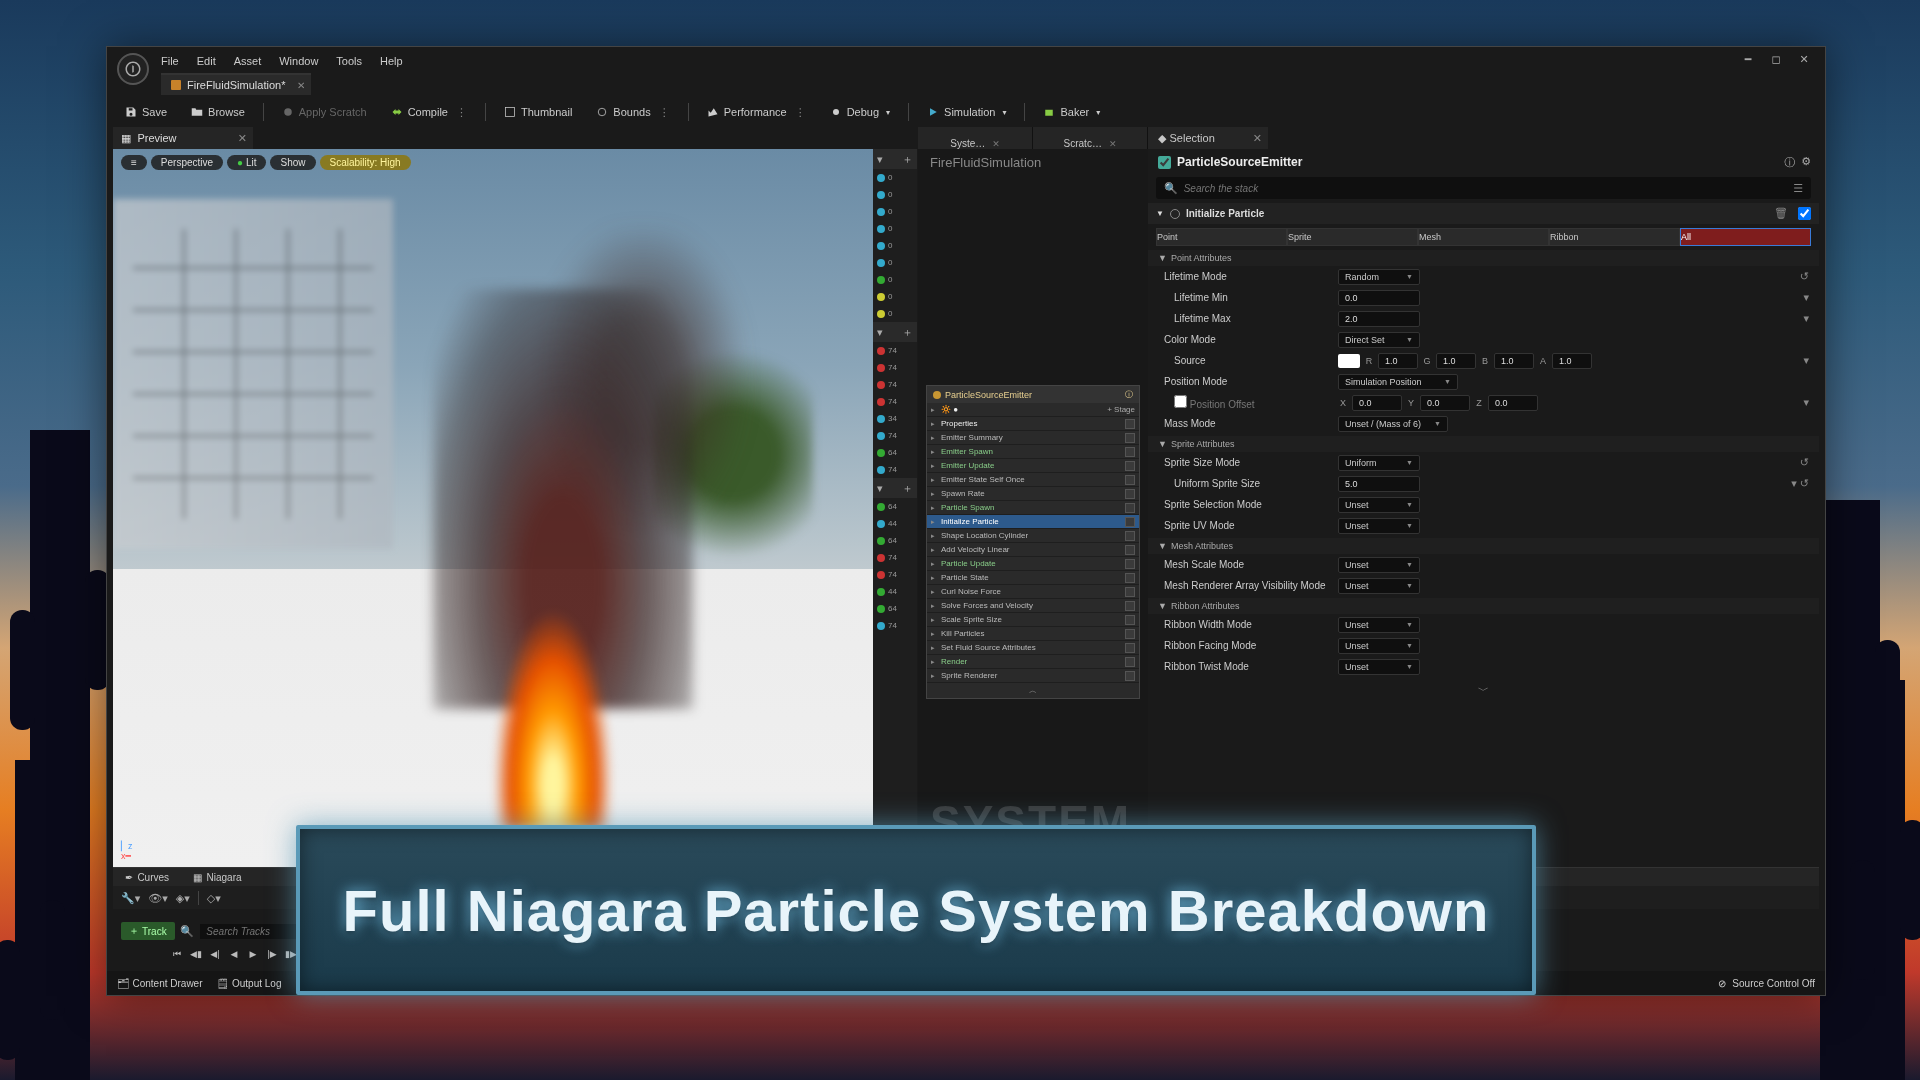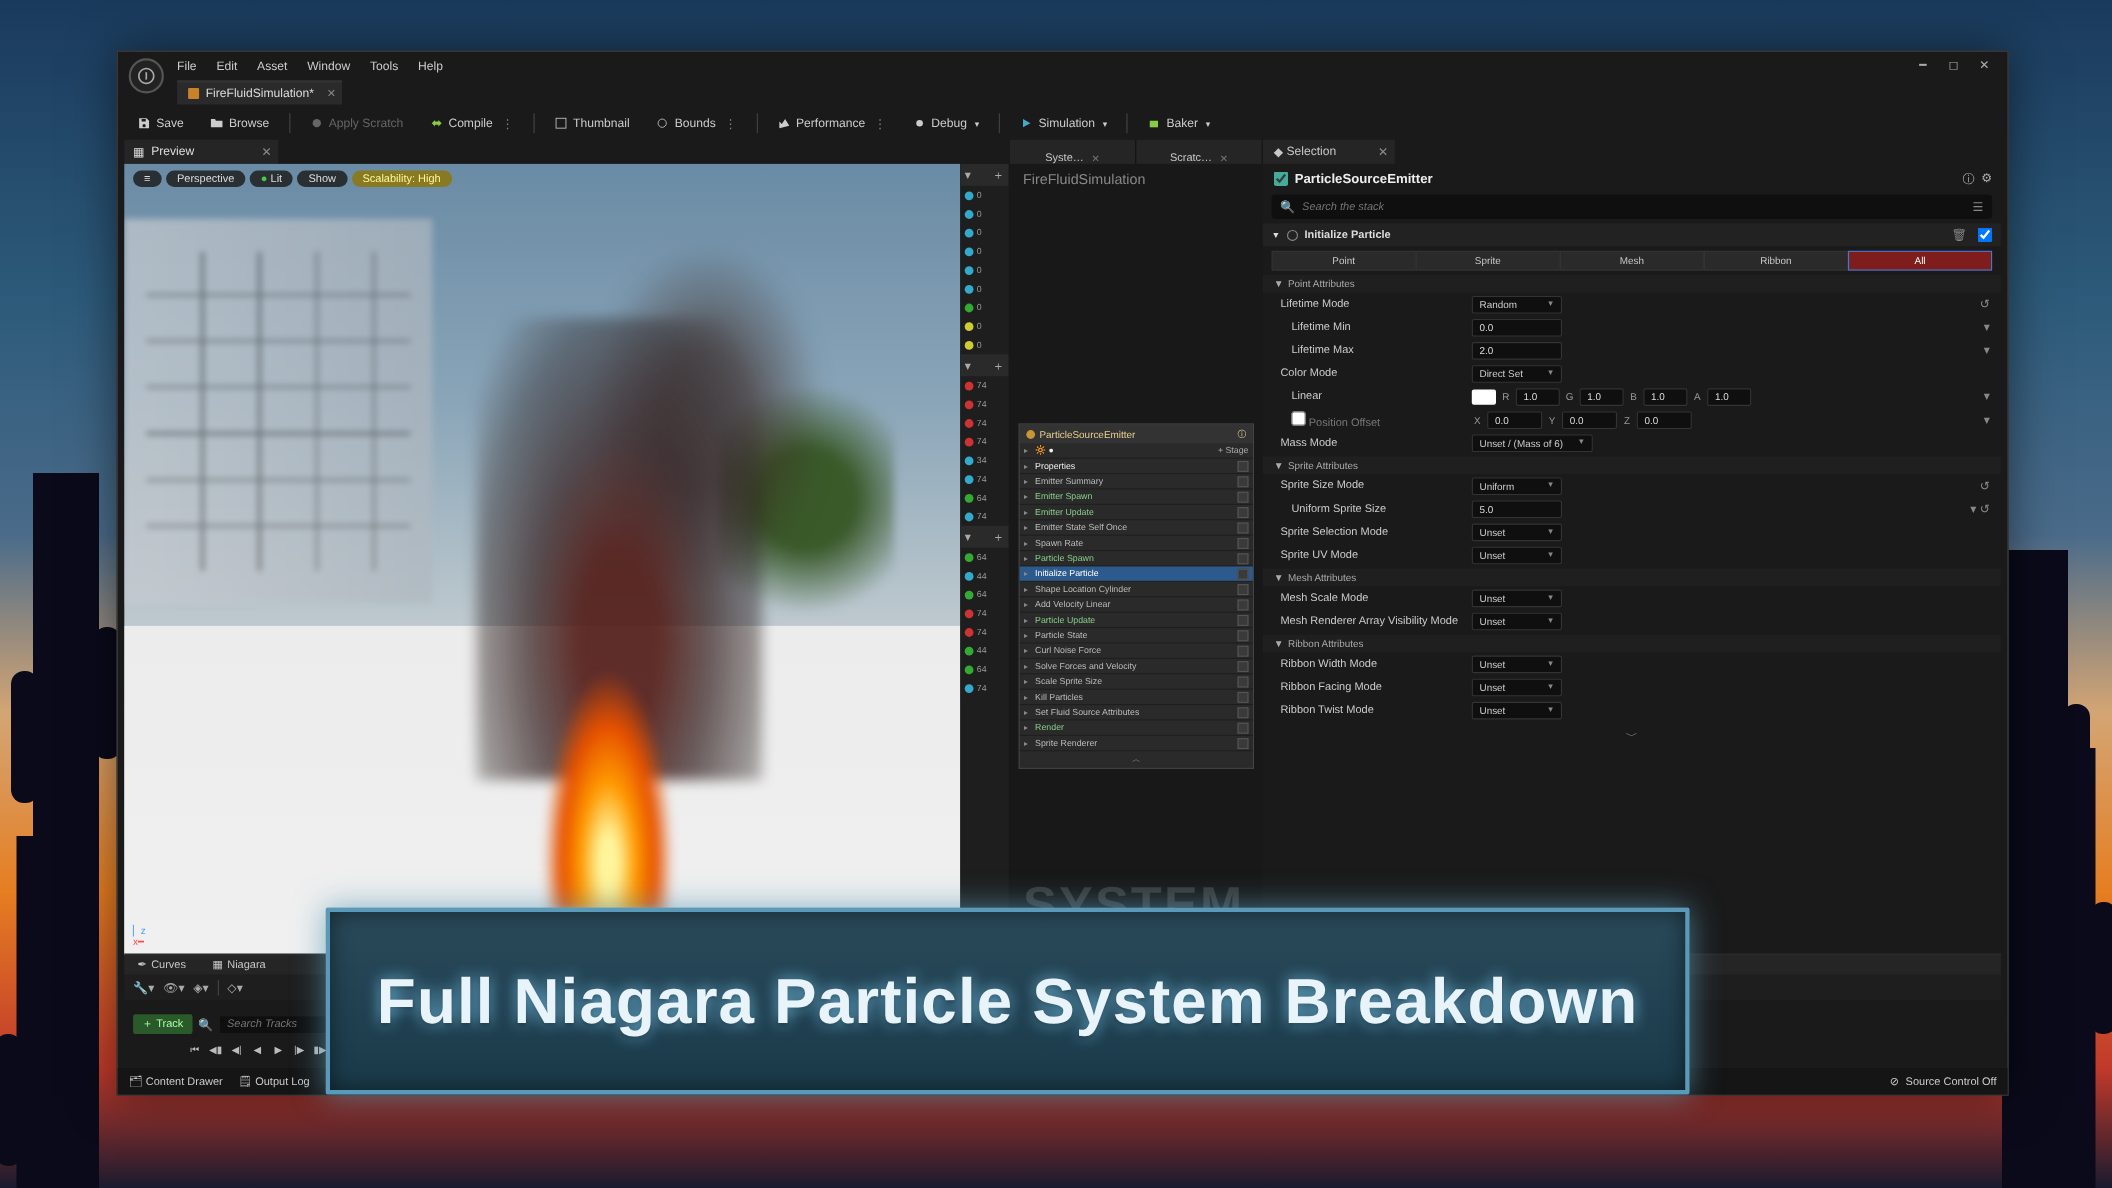--- a/index.html
+++ b/index.html
@@ -67,21 +67,21 @@
 .sel-hdr{padding:6px 10px;display:flex;align-items:center;gap:6px;font-size:12px;color:#eee}
 .sel-hdr input[type=checkbox]{accent-color:#4a9}
 .sel-sub{padding:0 10px 6px;font-size:10px;color:#888;font-style:italic}
 .sel-search{margin:2px 8px;height:22px;background:#0f0f0f;border-radius:3px;display:flex;align-items:center;padding:0 8px;gap:6px}
 .sel-search input{background:none;border:none;color:#888;font-size:10px;flex:1;outline:none;font-style:italic}
 .sec-hdr{margin-top:4px;padding:4px 8px;background:#222;display:flex;align-items:center;gap:6px;font-size:10px;color:#ddd}
 .sec-hdr .arr{font-size:8px}
 .sec-hdr .od{width:10px;height:10px;border-radius:50%;border:1px solid #888}
 .sec-hdr .del{margin-left:auto;color:#888;font-size:11px}
 .type-row{display:flex;gap:0;margin:4px 8px}
-.type-btn{flex:1;padding:3px 15px;text-align:center;font-size:9px;background:#2a2a2a;border:1px solid #333;cursor:pointer}
+.type-btn{flex:1;padding:3px 0;font-size:9px;background:#2a2a2a;border:1px solid #333;cursor:pointer}
 .type-btn.act{background:#7f1d1d;color:#fff;border-color:#3a7bd8}
 .sub-hdr{padding:3px 10px;background:#1f1f1f;font-size:9px;color:#aaa;display:flex;align-items:center;gap:4px;margin-top:2px}
 .prop-row{display:flex;align-items:center;padding:2px 10px;height:21px;font-size:10px;color:#ccc}
 .prop-row .lbl{width:180px;padding-left:6px}
 .prop-row .lbl.i{padding-left:16px}
 .prop-row .val{display:flex;align-items:center;gap:4px;flex:1}
 .prop-row .reset{margin-left:auto;color:#888;font-size:11px;cursor:pointer}
 .dd{background:#0f0f0f;border:1px solid #333;padding:2px 6px;min-width:82px;font-size:9px;display:flex;align-items:center;justify-content:space-between;border-radius:2px;cursor:pointer}
 .dd .ar{font-size:7px;color:#888}
 .inp{background:#0f0f0f;border:1px solid #333;padding:2px 6px;width:82px;font-size:9px;border-radius:2px;color:#ddd}
@@ -525,33 +525,42 @@
       <div class="prop-row">
           <span class="lbl">Color Mode</span>
           <span class="val">
             <span class="dd">
               <span>Direct Set</span>
               <span class="ar">▼</span>
             </span>
           </span>
         </div>
       <div class="prop-row">
-          <span class="lbl i">Linear</span>
+          <span class="lbl i">Source</span>
           <span class="val">
         <span class="cbox"></span>
         <span class="ch-lbl">R</span>
             <span class="inp" style="width:40px">1.0</span>
         <span class="ch-lbl">G</span>
             <span class="inp" style="width:40px">1.0</span>
         <span class="ch-lbl">B</span>
             <span class="inp" style="width:40px">1.0</span>
         <span class="ch-lbl">A</span>
             <span class="inp" style="width:40px">1.0</span>
       </span>
           <span class="reset">▾</span>
+        </div>
+      <div class="prop-row">
+          <span class="lbl">Position Mode</span>
+          <span class="val">
+            <span class="dd" style="min-width:120px">
+              <span>Simulation Position</span>
+              <span class="ar">▼</span>
+            </span>
+          </span>
         </div>
       <div class="prop-row">
           <span class="lbl i" style="color:#777"><input type="checkbox" style=""> <span>Position Offset</span></span>
           <span class="val">
         <span class="ch-lbl">X</span>
             <span class="inp" style="width:50px">0.0</span>
         <span class="ch-lbl">Y</span>
             <span class="inp" style="width:50px">0.0</span>
         <span class="ch-lbl">Z</span>
             <span class="inp" style="width:50px">0.0</span>

